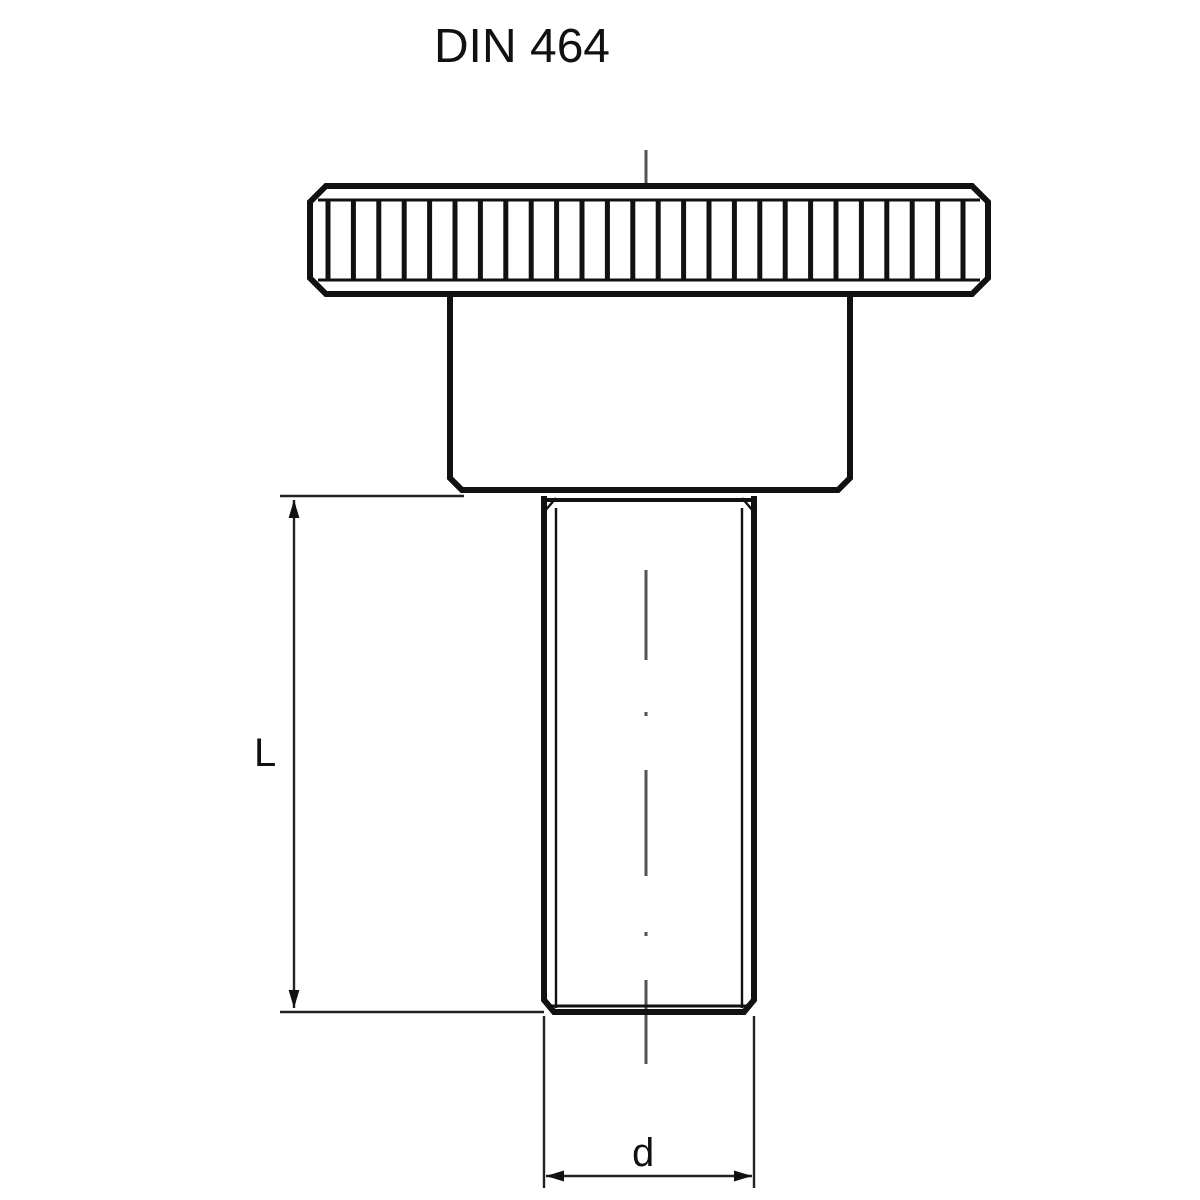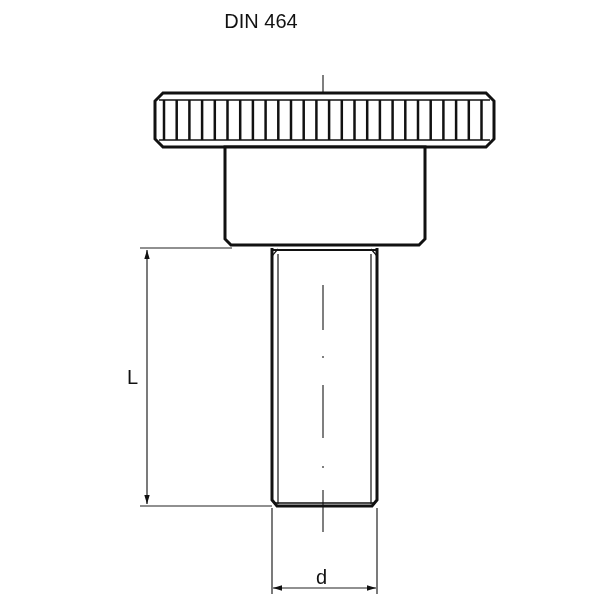--- a/index.html
+++ b/index.html
@@ -1,17 +1,17 @@
 <!DOCTYPE html>
 <html><head>
   <meta charset="utf-8">
   <style>
     html, body { margin: 0; padding: 0; background: #ffffff; }
     body { width: 600px; height: 600px; position: relative; overflow: hidden; font-family: "Liberation Sans", sans-serif; }
-    .title { position: absolute; top: 10px; left: 0; width: 522px; text-align: center; font-size: 20px; color: #111; letter-spacing: 0px; }
+    .title { position: absolute; top: 10px; left: 0; width: 522px; text-align: center; font-size: 24px; color: #111; letter-spacing: 0px; }
     svg { position: absolute; top: 0; left: 0; }
     .lbl { position: absolute; font-size: 20px; color: #111; }
   </style>
 </head>
 <body>
 
 <div class="title">DIN 464</div>
 
 <svg width="600" height="600" viewBox="0 0 600 600" id="drawing">
   <defs>

